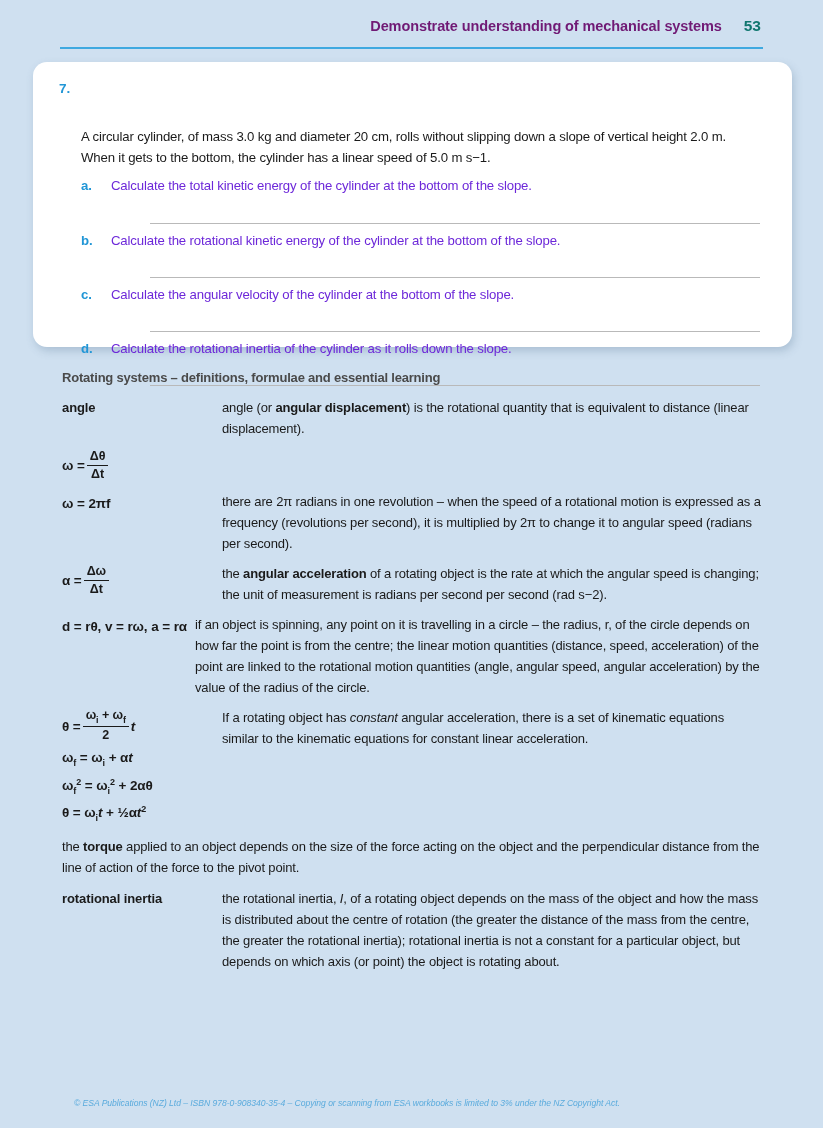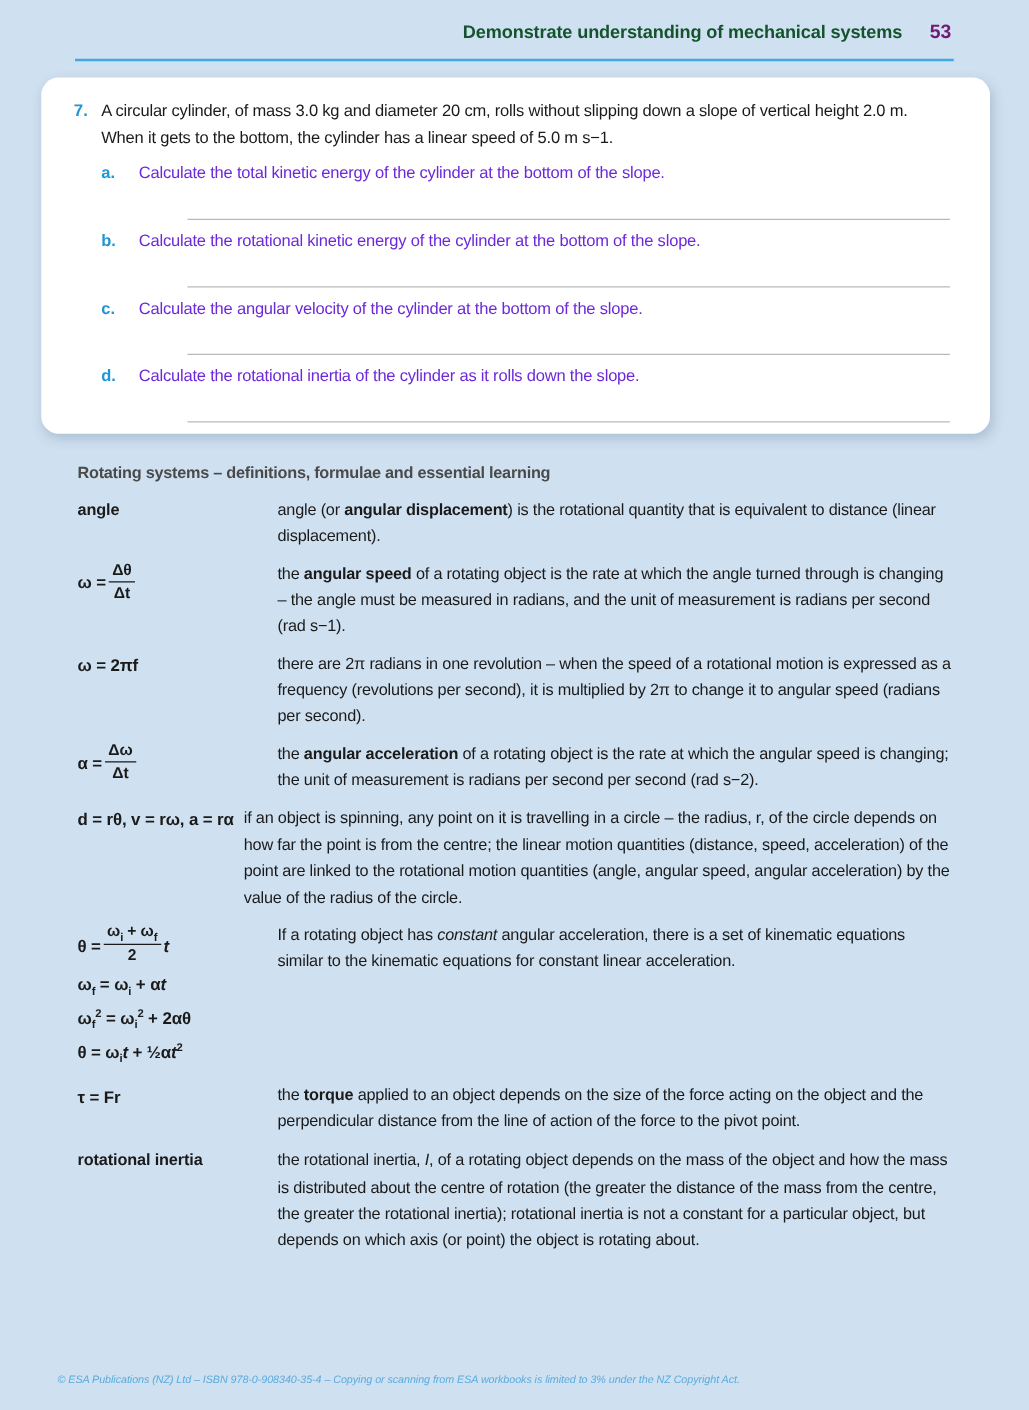--- a/index.html
+++ b/index.html
@@ -28,28 +28,28 @@
     position: absolute;
     right: 62px;
     top: 17px;
     display: flex;
     align-items: baseline;
     gap: 22px;
   }
   .header-title {
     font-size: 14.5px;
     font-weight: bold;
-    color: #14532d;
+    color: #701a75;
     letter-spacing: -0.1px;
     white-space: nowrap;
   }
   .header-pageno {
     font-size: 15.5px;
     font-weight: bold;
-    color: #701a75;
+    color: #0f766e;
   }
   .header-rule {
     position: absolute;
     left: 60px;
     right: 60px;
     top: 47px;
     height: 2px;
     background: #3fa9e0;
   }
 
@@ -83,20 +83,21 @@
     font-size: 13.5px;
     width: 22px;
     flex: none;
     line-height: 1.62;
   }
   .q-stem {
     font-size: 13.2px;
     color: #1a1a1a;
     line-height: 1.62;
     letter-spacing: -0.15px;
+    margin-top: 48px;
   }
   .q-part {
     display: flex;
     align-items: flex-start;
     margin-top: 6px;
   }
   .q-part-letter {
     color: #2196d6;
     font-weight: bold;
     font-size: 13.2px;
@@ -196,21 +197,21 @@
   }
   .eq .it { font-style: italic; }
   .eq sub { font-size: 9px; font-weight: bold; }
   .eq sup { font-size: 9px; font-weight: bold; }
   .kin-block .eq { line-height: 1.95; }
   .kin-first { padding-bottom: 2px; }
 
   
   .footer {
     position: absolute;
-    left: 46px;
+    left: 74px;
     top: 1098px;
     font-size: 8.6px;
     font-style: italic;
     color: #5aabdd;
     letter-spacing: -0.05px;
     white-space: nowrap;
   }
 </style>
 </head>
 <body>
@@ -268,21 +269,20 @@
 
   <div class="def-row">
     <div class="def-term">angle</div>
     <div class="def-desc"><span>angle (or </span><b>angular displacement</b><span>) is the rotational quantity that is equivalent to distance (linear displacement).</span></div>
   </div>
 
   <div class="def-row">
     <div class="def-term">
       <span class="eq"><span>ω =</span><span class="frac"><span class="num">Δθ</span><span class="den">Δt</span></span></span>
     </div>
-    <div class="def-desc"><span>the </span><b>angular speed</b><span> of a rotating object is the rate at which the angle turned through is changing – the angle must be measured in radians, and the unit of measurement is radians per second (rad s−1).</span></div>
   </div>
 
   <div class="def-row">
     <div class="def-term">
       <span class="eq">ω = 2πf</span>
     </div>
     <div class="def-desc">there are 2π radians in one revolution – when the speed of a rotational motion is expressed as a frequency (revolutions per second), it is multiplied by 2π to change it to angular speed (radians per second).</div>
   </div>
 
   <div class="def-row">
@@ -303,23 +303,20 @@
     <div class="def-term kin-block">
       <div class="eq kin-first"><span>θ =</span><span class="frac"><span class="num">ω<sub>i</sub> + ω<sub>f</sub></span><span class="den">2</span></span><span class="it">t</span></div>
       <div class="eq">ω<sub>f</sub> = ω<sub>i</sub> + α<span class="it">t</span></div>
       <div class="eq">ω<sub>f</sub><sup>2</sup> = ω<sub>i</sub><sup>2</sup> + 2αθ</div>
       <div class="eq">θ = ω<sub>i</sub><span class="it">t</span> + ½α<span class="it">t</span><sup>2</sup></div>
     </div>
     <div class="def-desc"><span>If a rotating object has </span><i>constant</i><span> angular acceleration, there is a set of kinematic equations similar to the kinematic equations for constant linear acceleration.</span></div>
   </div>
 
   <div class="def-row" style="margin-top:6px;">
-    <div class="def-term">
-      <span class="eq it">τ = Fr</span>
-    </div>
     <div class="def-desc"><span>the </span><b>torque</b><span> applied to an object depends on the size of the force acting on the object and the perpendicular distance from the line of action of the force to the pivot point.</span></div>
   </div>
 
   <div class="def-row" style="margin-top:10px;">
     <div class="def-term">rotational inertia</div>
     <div class="def-desc"><span>the rotational inertia, </span><i>I</i><span>, of a rotating object depends on the mass of the object and how the mass is distributed about the centre of rotation (the greater the distance of the mass from the centre, the greater the rotational inertia); rotational inertia is not a constant for a particular object, but depends on which axis (or point) the object is rotating about.</span></div>
   </div>
 
 </div>
 

